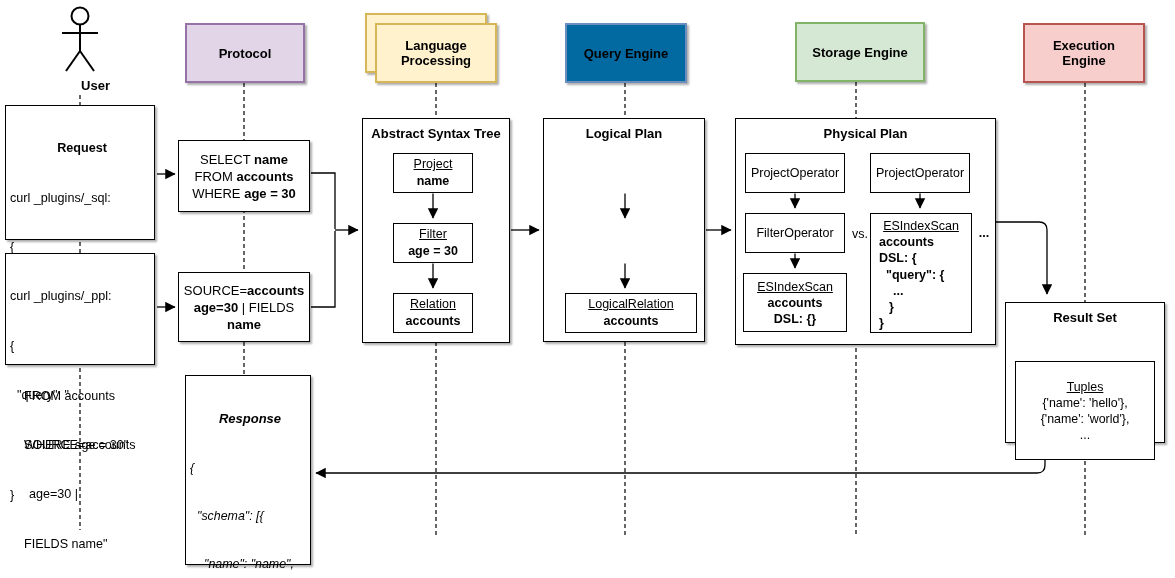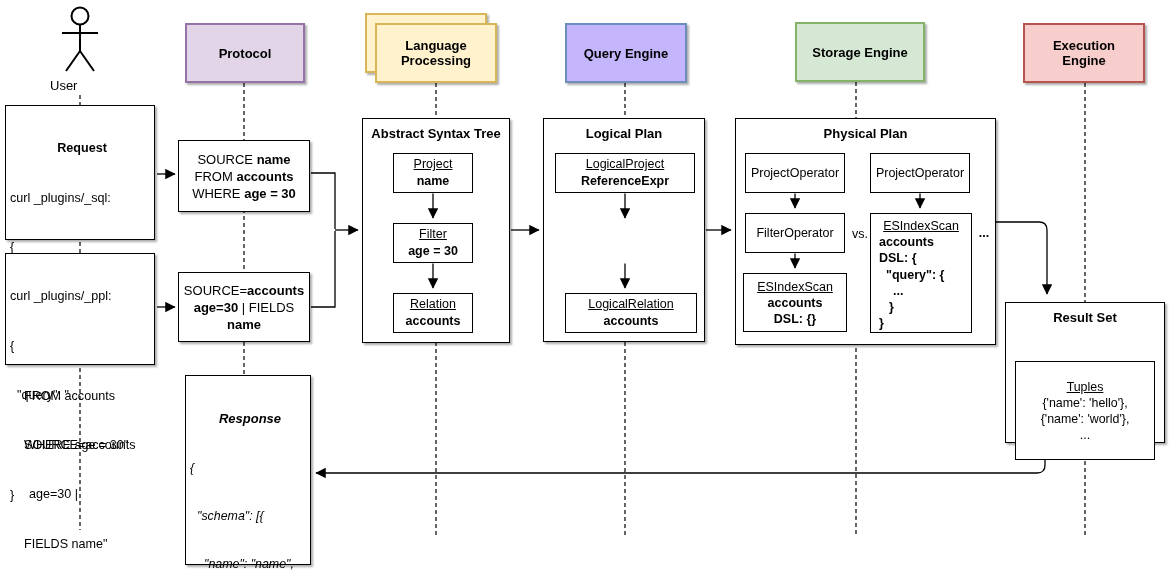--- a/index.html
+++ b/index.html
@@ -15,21 +15,21 @@
     box-shadow:2px 2px 2px rgba(0,0,0,0.32);z-index:1;
   }
   .hdr{
     position:absolute;border:2px solid;box-sizing:border-box;z-index:1;
     box-shadow:2px 2px 2px rgba(0,0,0,0.32);
     display:flex;align-items:center;justify-content:center;text-align:center;
     font-weight:bold;font-size:13px;line-height:15px;
   }
   .hdr-purple{background:#E1D5E7;border-color:#9673A6;}
   .hdr-yellow{background:#FFF2CC;border-color:#D6B656;}
-  .hdr-blue{background:#c4b5fd;border-color:#6C8EBF;}
+  .hdr-blue{background:#0369a1;border-color:#6C8EBF;}
   .hdr-green{background:#D5E8D4;border-color:#82B366;}
   .hdr-red{background:#F8CECC;border-color:#B85450;}
   .node{
     position:absolute;background:#fff;border:1px solid #000;box-sizing:border-box;z-index:3;
     display:flex;flex-direction:column;align-items:center;justify-content:center;
     text-align:center;font-size:12.5px;line-height:17px;
   }
   .node-left{align-items:stretch;justify-content:flex-start;text-align:left;}
   .u{text-decoration:underline;}
   .b{font-weight:bold;}
@@ -42,21 +42,21 @@
   .i1b{padding-left:10px;}
   .i2{padding-left:14px;}
   .i3{padding-left:19px;}
   .msg{
     position:absolute;background:#fff;border:1px solid #000;box-sizing:border-box;z-index:1;
     box-shadow:2px 2px 2px rgba(0,0,0,0.32);
     display:flex;flex-direction:column;align-items:center;justify-content:center;
     text-align:center;font-size:13px;line-height:17px;
   }
   .lbl{position:absolute;z-index:3;font-size:12.5px;}
-  .user-label{position:absolute;z-index:1;font-weight:normal;font-size:13px;text-align:left;}
+  .user-label{position:absolute;z-index:1;font-weight:bold;font-size:13px;text-align:right;}
 </style>
 </head>
 <body>
 
 <div id="canvas">
 
   <svg id="lifelines" class="layer" width="1175" height="578" viewBox="0 0 1175 578">
     <g stroke="#000" stroke-width="1.2" stroke-dasharray="4,3">
       <line x1="80" y1="95" x2="80" y2="530"></line>
       <line x1="244" y1="83" x2="244" y2="563"></line>
@@ -112,21 +112,21 @@
     <span class="ln">curl _plugins/_ppl:</span>
     <span class="ln">{</span>
     <span class="ln i1">"query": "</span>
     <span class="ln i2">SOURCE=accounts</span>
     <span class="ln i3">age=30 |</span>
     <span class="ln i2">FIELDS name"</span>
     
   </div>
 
   <div class="msg" style="left:178px;top:140px;width:132px;height:72px;">
-    <span><span>SOURCE </span><span class="b">name</span></span>
+    <span><span>SELECT </span><span class="b">name</span></span>
     <span><span>FROM </span><span class="b">accounts</span></span>
     <span><span>WHERE </span><span class="b">age = 30</span></span>
   </div>
 
   <div class="msg" style="left:178px;top:272px;width:132px;height:70px;">
     <span><span>SOURCE=</span><span class="b">accounts</span></span>
     <span><span class="b">age=30</span><span> | FIELDS</span></span>
     <span class="b">name</span>
   </div>
 
@@ -156,24 +156,20 @@
     <span class="u">Filter</span>
     <span class="b">age = 30</span>
   </div>
   <div class="node" style="left:393px;top:293px;width:80px;height:40px;">
     <span class="u">Relation</span>
     <span class="b">accounts</span>
   </div>
 
   <div class="box" style="left:543px;top:118px;width:162px;height:224px;">
     <div class="boxtitle">Logical Plan</div>
-  </div>
-  <div class="node" style="left:555px;top:153px;width:140px;height:40px;">
-    <span class="u">LogicalProject</span>
-    <span class="b">ReferenceExpr</span>
   </div>
   <div class="node" style="left:565px;top:293px;width:132px;height:40px;">
     <span class="u">LogicalRelation</span>
     <span class="b">accounts</span>
   </div>
 
   <div class="box" style="left:735px;top:118px;width:261px;height:227px;">
     <div class="boxtitle">Physical Plan</div>
   </div>
   <div class="node" style="left:745px;top:153px;width:100px;height:40px;">

